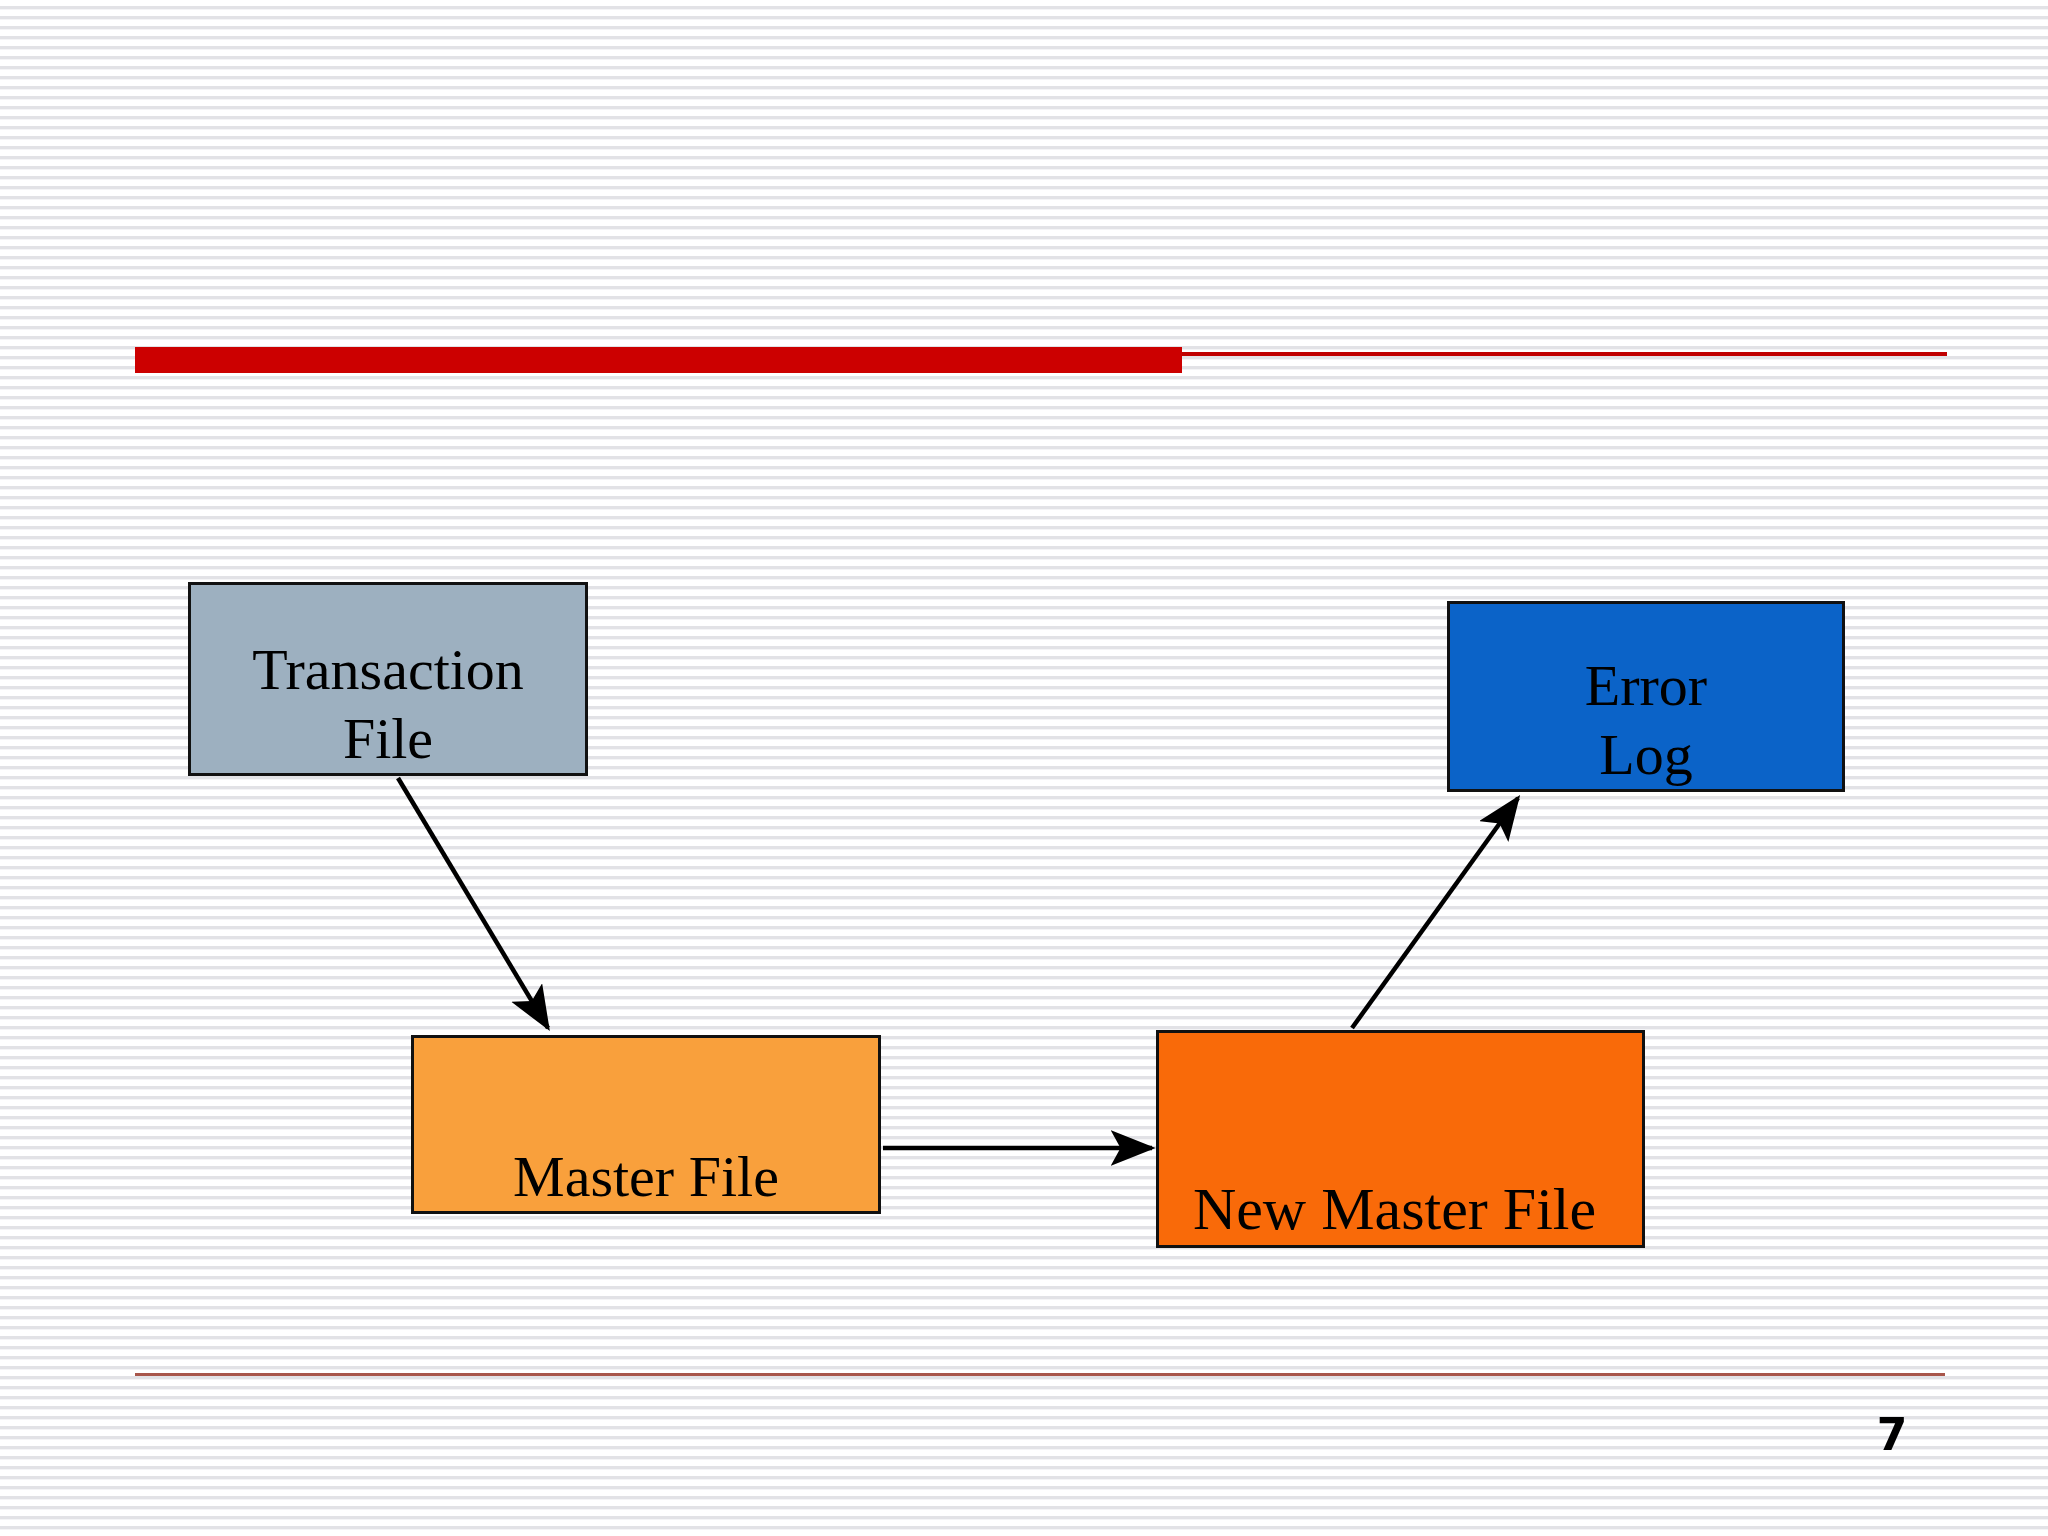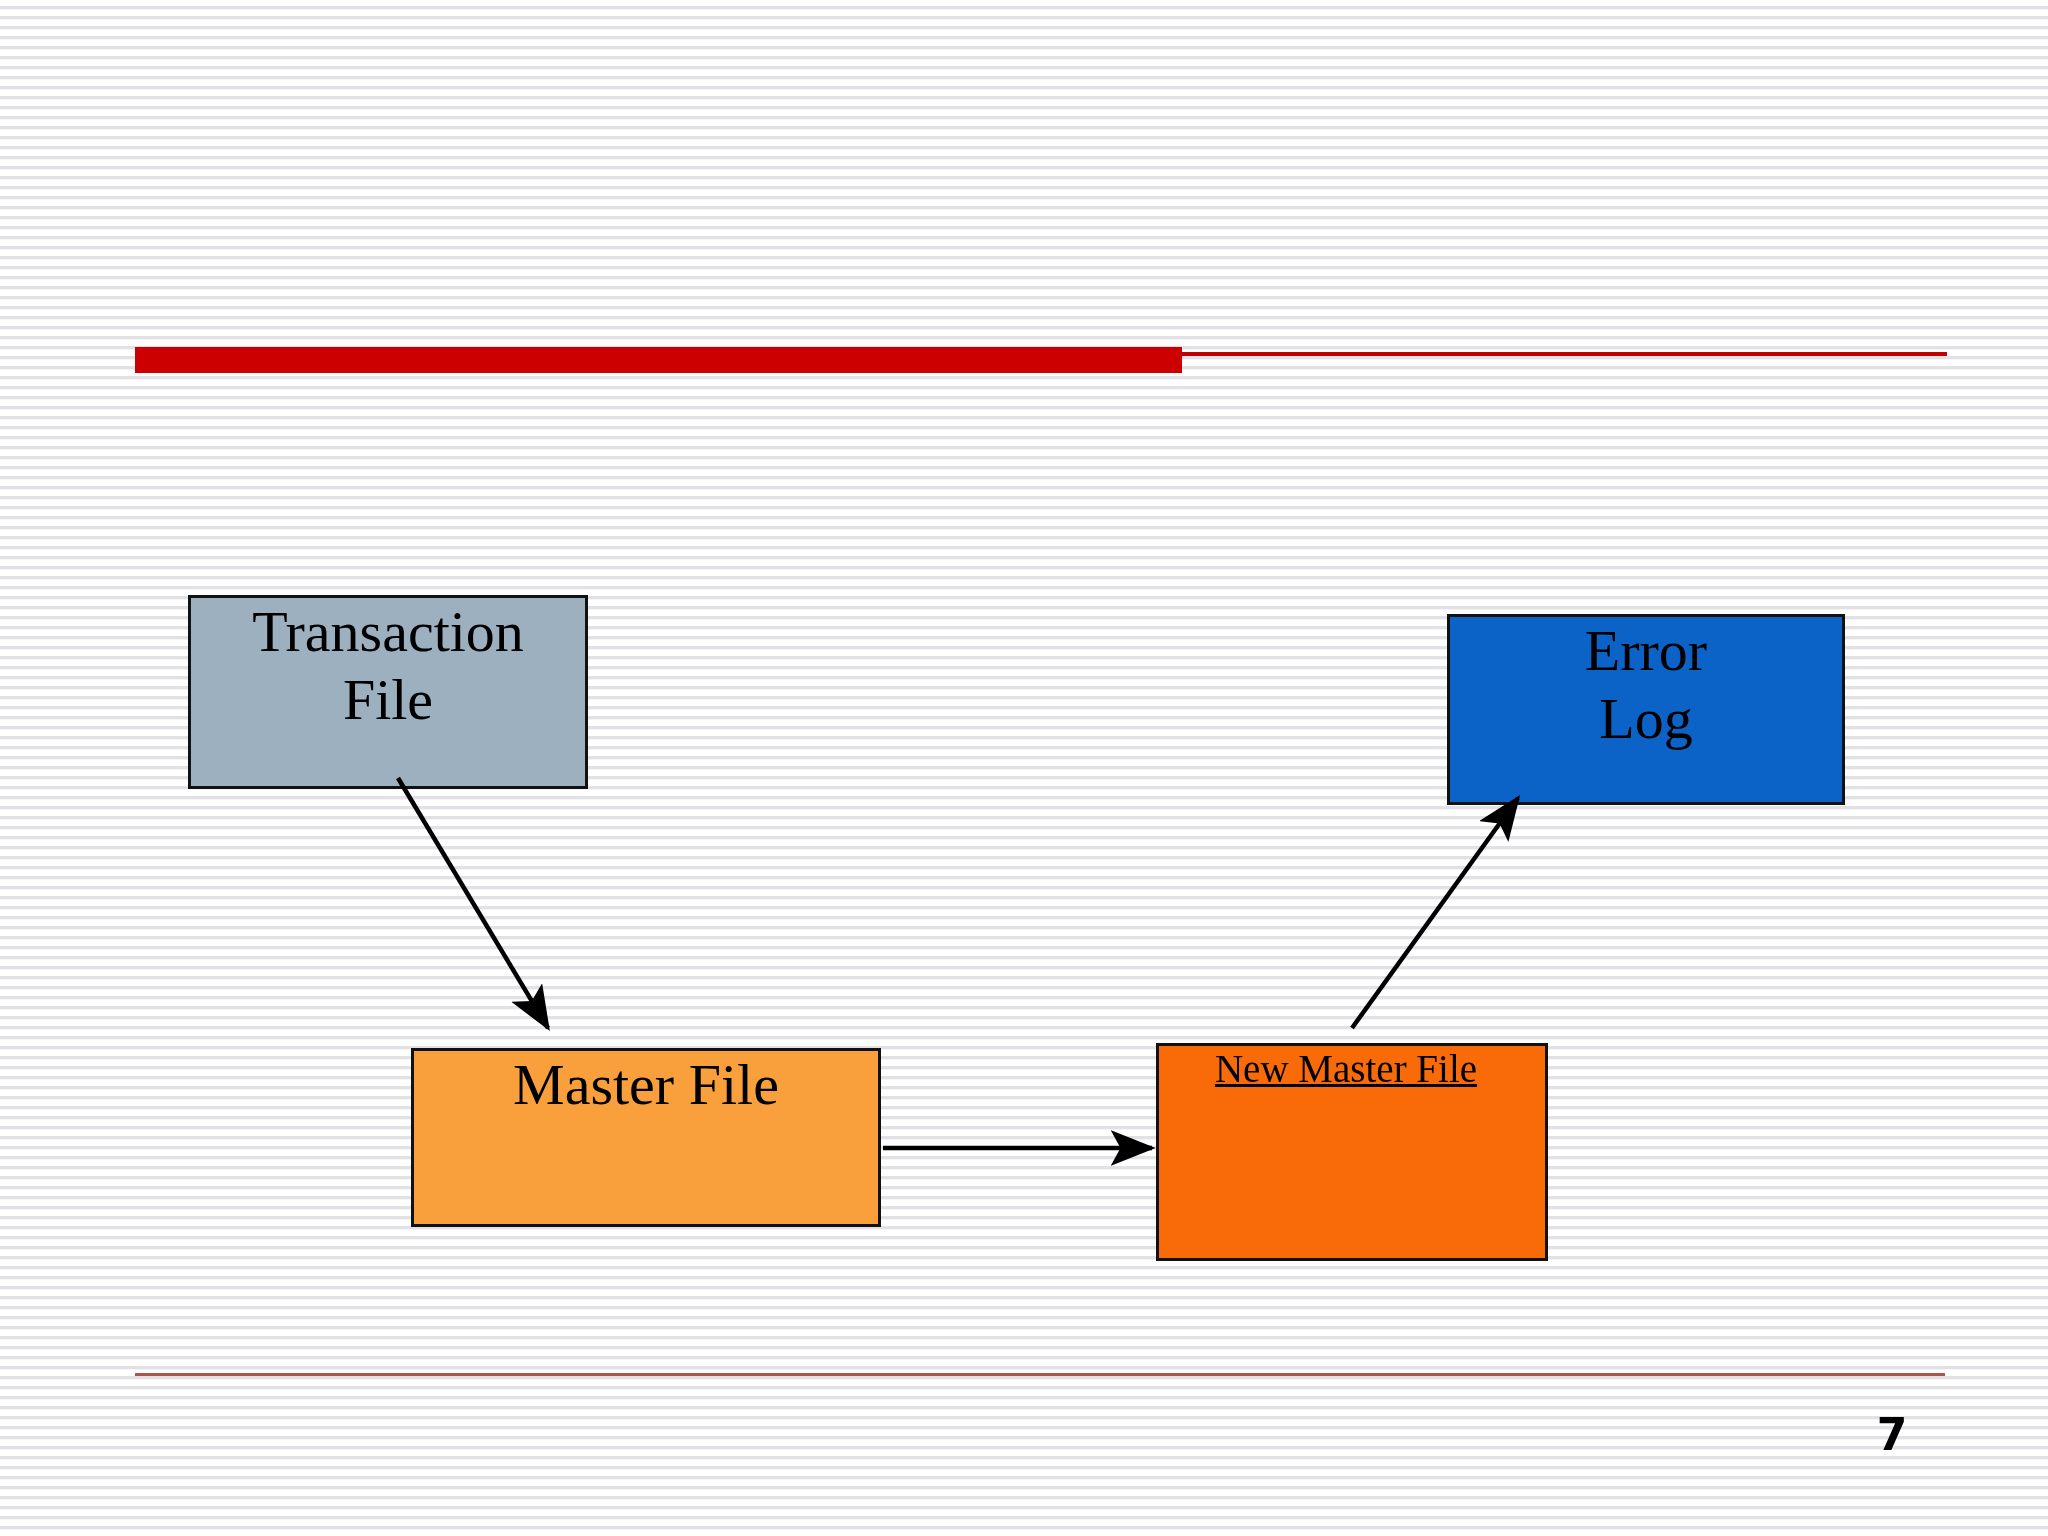--- a/index.html
+++ b/index.html
@@ -77,28 +77,27 @@
     font-weight: 600;
     color: #000000;
   }
 
   
   .node {
     position: absolute;
     box-sizing: border-box;
     border: 3px solid #111111;
     display: flex;
-    align-items: flex-start;
+    align-items: flex-end;
     justify-content: center;
     text-align: center;
     font-family: "Liberation Serif", "DejaVu Serif", serif;
     color: #000000;
     line-height: 1.18;
     white-space: pre-line;
-    margin-top: 13px;
   }
 
   #node-transaction {
     left: 188px;
     top: 582px;
     width: 400px;
     height: 194px;
     background: #9db0c0;
     font-size: 58px;
   }
@@ -114,26 +113,25 @@
     left: 411px;
     top: 1035px;
     width: 470px;
     height: 179px;
     background: #f9a03c;
     font-size: 58px;
   }
   #node-newmaster {
     left: 1156px;
     top: 1030px;
-    width: 392px;
+    width: 489px;
     height: 218px;
     background: #f96a09;
-    font-size: 39px;
+    font-size: 60px;
     overflow: visible;
-    text-decoration: underline;
   }
   #node-newmaster .node-label {
     white-space: nowrap;
     position: relative;
     left: -6px;
   }
 
   
   #arrows {
     position: absolute;

